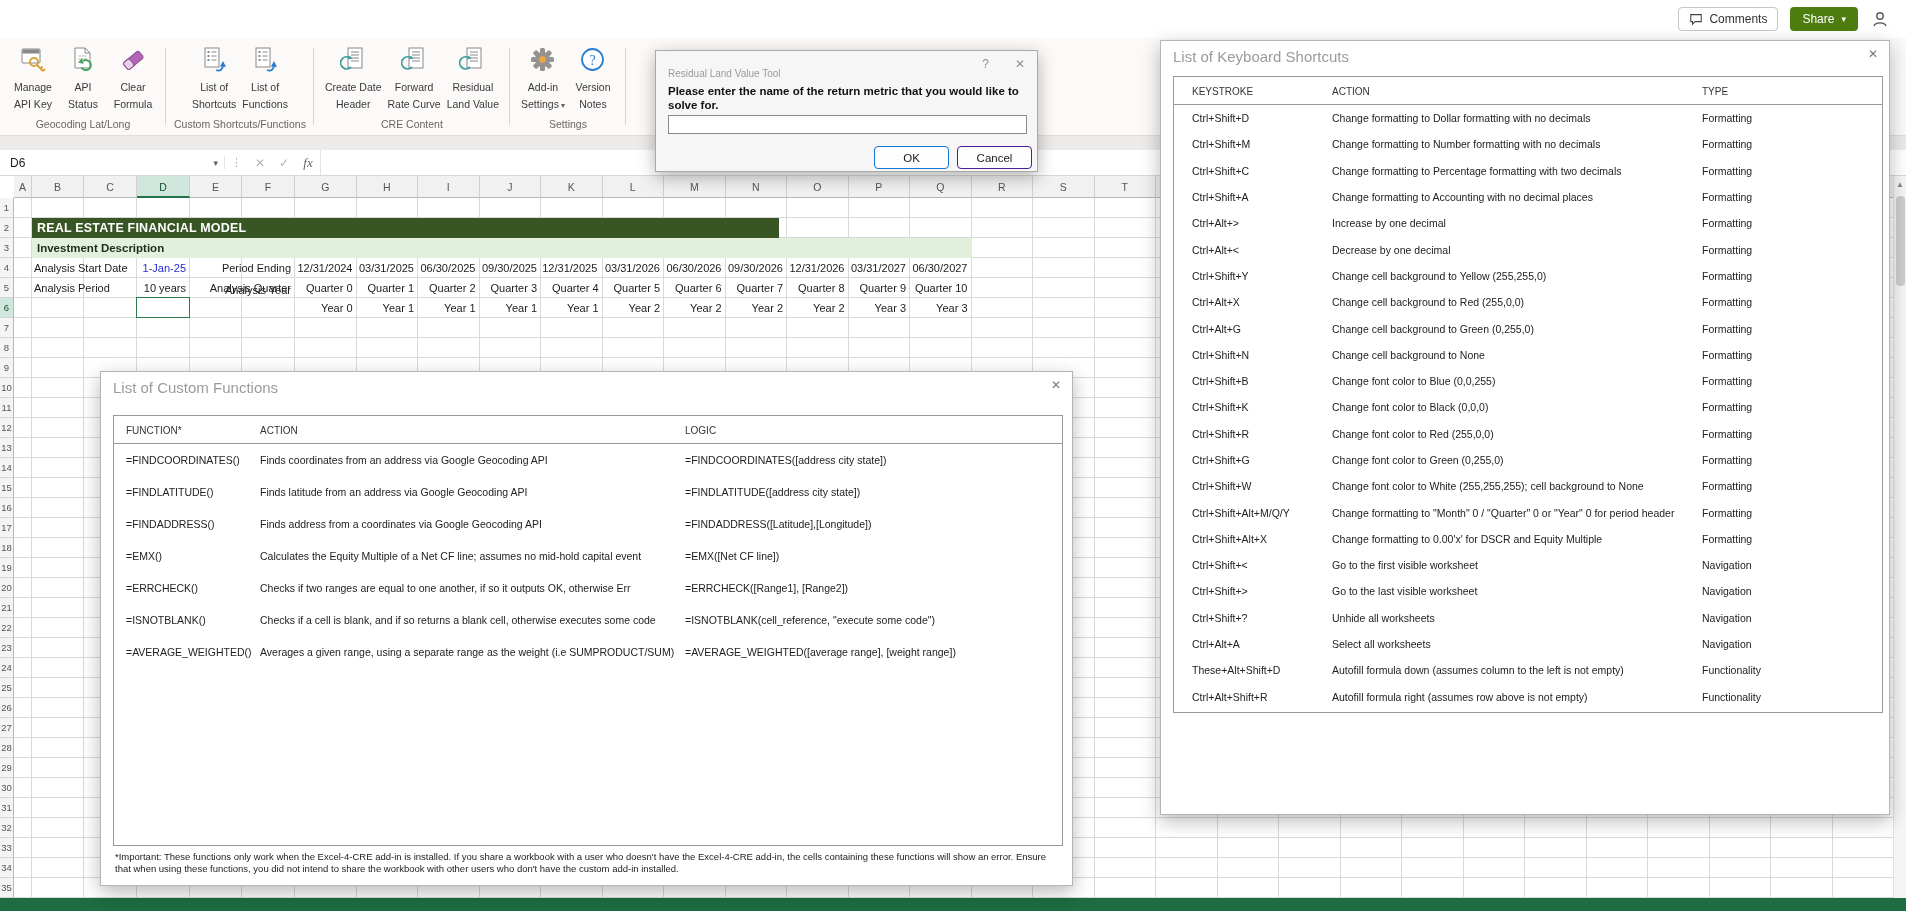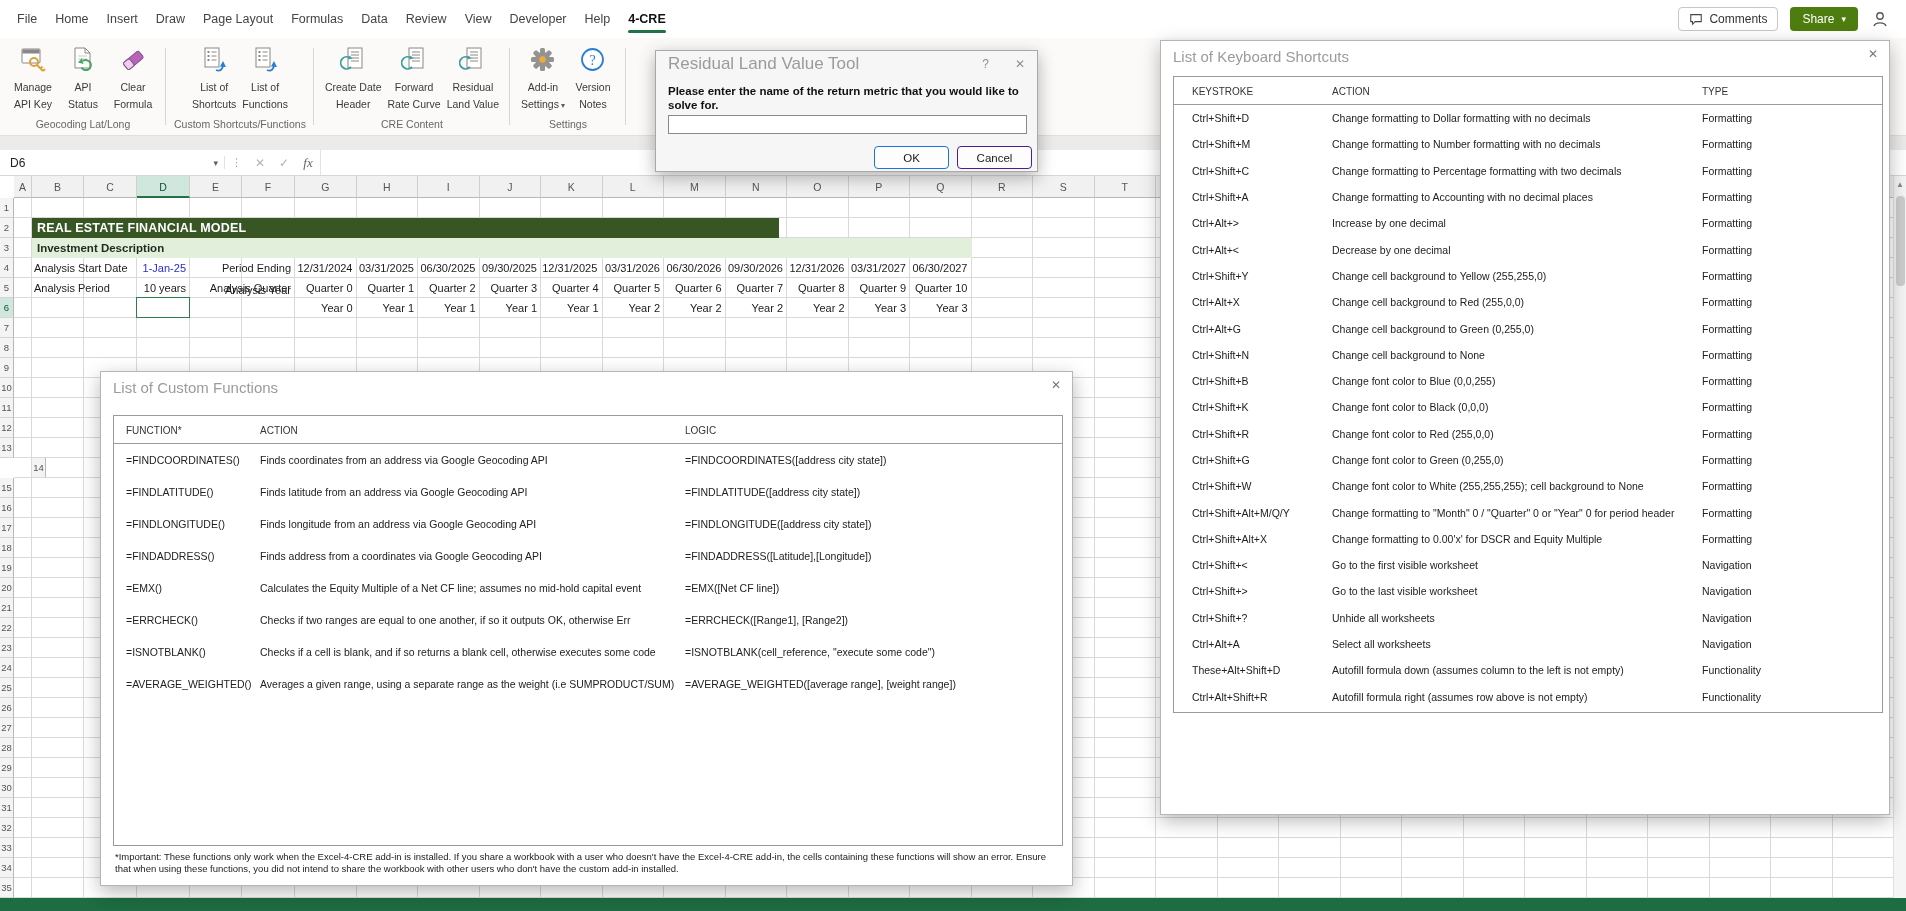--- a/index.html
+++ b/index.html
@@ -76,49 +76,35 @@
 #sc-body .trow{position:relative;height:26.3px}
 
 #functions-panel{left:100px;top:371px;width:973px;height:515px;z-index:10}
 #fn-frame{left:12px;top:43px;width:950px;height:431px}
 .fn .c1{left:12px}.fn .c2{left:146px}.fn .c3{left:571px}
 #fn-body .trow{position:relative;height:32px}
 #fn-footer{position:absolute;left:14px;top:479px;width:944px;font-size:9.5px;line-height:12px;color:#222}
 
 
 #rlv-dialog{position:absolute;left:655px;top:50px;width:383px;height:122px;background:#f7f6f6;border:1px solid #a8a8a8;box-shadow:0 5px 16px rgba(0,0,0,.3);z-index:12}
-#rlv-title{position:absolute;left:12px;top:3px;font-size:17px;color:#9b9b9b}
+#rlv-title{position:absolute;left:12px;top:17px;font-size:10px;color:#9b9b9b}
 #rlv-help{position:absolute;right:48px;top:6px;font-size:12px;color:#8f8f8f;cursor:pointer}
 #rlv-close{position:absolute;right:12px;top:6px;font-size:12px;color:#8f8f8f;cursor:pointer}
 #rlv-prompt{position:absolute;left:12px;top:33px;width:368px;font-size:11.5px;font-weight:bold;color:#111;line-height:14px}
 #rlv-input{position:absolute;left:12px;top:64px;width:359px;height:19px;border:1px solid #8a8a8a;background:#fff;font-size:11.5px;padding:0 4px}
 .dlg-btn{position:absolute;top:95px;width:75px;height:23px;border-radius:4px;background:#fdfdfd;font-size:11.5px;color:#1a1a1a;cursor:pointer;font-family:"Liberation Sans",sans-serif}
 #rlv-ok{left:218px;border:1.5px solid #1976d2}
 #rlv-cancel{left:301px;border:1px solid #4c1d95}
 </style>
 </head>
 <body>
 
 <div id="canvas">
 
   <div id="topbar">
-    <div id="tabs">
-        <div class="tab">File</div>
-        <div class="tab">Home</div>
-        <div class="tab">Insert</div>
-        <div class="tab">Draw</div>
-        <div class="tab">Page Layout</div>
-        <div class="tab">Formulas</div>
-        <div class="tab">Data</div>
-        <div class="tab">Review</div>
-        <div class="tab">View</div>
-        <div class="tab">Developer</div>
-        <div class="tab">Help</div>
-        <div class="tab active">4-CRE</div>
-      </div>
     <div id="top-right">
       <button class="comments-btn">
         <svg width="14" height="14" viewBox="0 0 16 16">
             <path d="M2 3h12v8H7l-3 3v-3H2z" fill="none" stroke="#444" stroke-width="1.2"></path>
           </svg>
         <span>Comments</span>
       </button>
       <button class="share-btn">
         <span>Share</span>
         <span class="chev">▾</span>
@@ -373,21 +359,21 @@
       <div class="rownum" style="top: 182px; height: 20px; line-height: 20px;">9</div>
       <div class="hline" style="top: 201px;"></div>
       <div class="rownum" style="top: 202px; height: 20px; line-height: 20px;">10</div>
       <div class="hline" style="top: 221px;"></div>
       <div class="rownum" style="top: 222px; height: 20px; line-height: 20px;">11</div>
       <div class="hline" style="top: 241px;"></div>
       <div class="rownum" style="top: 242px; height: 20px; line-height: 20px;">12</div>
       <div class="hline" style="top: 261px;"></div>
       <div class="rownum" style="top: 262px; height: 20px; line-height: 20px;">13</div>
       <div class="hline" style="top: 281px;"></div>
-      <div class="rownum" style="top: 282px; height: 20px; line-height: 20px; margin-left: 32px;">14</div>
+      <div class="rownum" style="top: 282px; height: 20px; line-height: 20px;">14</div>
       <div class="hline" style="top: 301px;"></div>
       <div class="rownum" style="top: 302px; height: 20px; line-height: 20px;">15</div>
       <div class="hline" style="top: 321px;"></div>
       <div class="rownum" style="top: 322px; height: 20px; line-height: 20px;">16</div>
       <div class="hline" style="top: 341px;"></div>
       <div class="rownum" style="top: 342px; height: 20px; line-height: 20px;">17</div>
       <div class="hline" style="top: 361px;"></div>
       <div class="rownum" style="top: 362px; height: 20px; line-height: 20px;">18</div>
       <div class="hline" style="top: 381px;"></div>
       <div class="rownum" style="top: 382px; height: 20px; line-height: 20px;">19</div>
@@ -490,25 +476,20 @@
             <span class="c1">=FINDCOORDINATES()</span>
             <span class="c2">Finds coordinates from an address via Google Geocoding API</span>
             <span class="c3">=FINDCOORDINATES([address city state])</span>
           </div>
           <div class="trow">
             <span class="c1">=FINDLATITUDE()</span>
             <span class="c2">Finds latitude from an address via Google Geocoding API</span>
             <span class="c3">=FINDLATITUDE([address city state])</span>
           </div>
           <div class="trow">
-            <span class="c1">=FINDLONGITUDE()</span>
-            <span class="c2">Finds longitude from an address via Google Geocoding API</span>
-            <span class="c3">=FINDLONGITUDE([address city state])</span>
-          </div>
-          <div class="trow">
             <span class="c1">=FINDADDRESS()</span>
             <span class="c2">Finds address from a coordinates via Google Geocoding API</span>
             <span class="c3">=FINDADDRESS([Latitude],[Longitude])</span>
           </div>
           <div class="trow">
             <span class="c1">=EMX()</span>
             <span class="c2">Calculates the Equity Multiple of a Net CF line; assumes no mid-hold capital event</span>
             <span class="c3">=EMX([Net CF line])</span>
           </div>
           <div class="trow">

